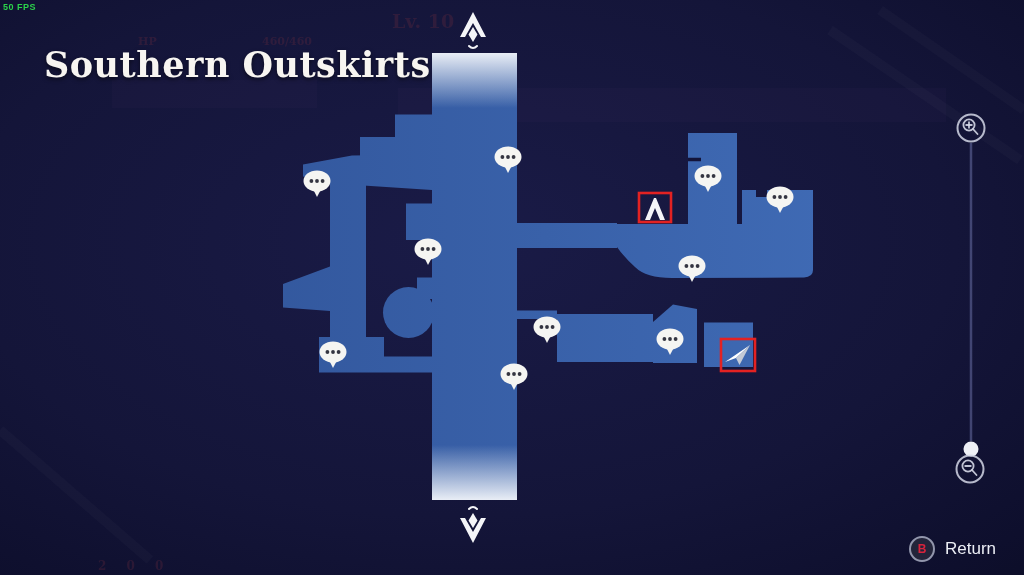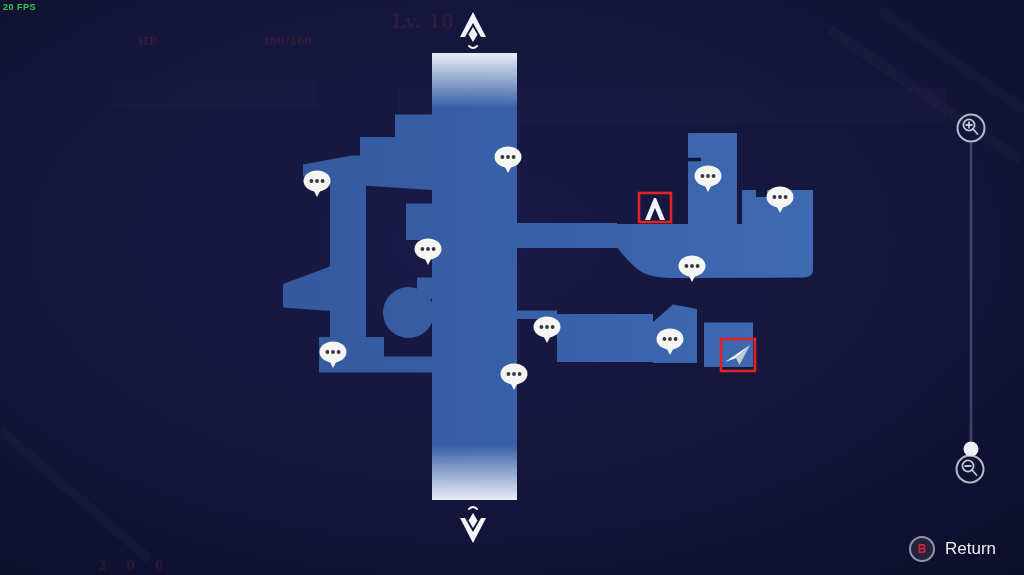--- a/index.html
+++ b/index.html
@@ -174,20 +174,21 @@
         <circle class="zoom-ring" cx="0" cy="0" r="13.5"></circle>
         <g>
           <circle class="zoom-glass" cx="-2" cy="-3" r="5.6"></circle>
           <line class="zoom-glass" x1="2" y1="1" x2="6.5" y2="6"></line>
           <line class="zoom-glass" x1="-4.8" y1="-3" x2="0.8" y2="-3"></line>
         </g>
       </g>
     </g>
   </svg>
 
-  <div class="fps">20 FPS</div>
+  <div class="fps">50 FPS</div>
+  <h1 class="title">Southern Outskirts</h1>
 
   <div class="return-btn">
     <span class="b-circle">B</span>
     <span>Return</span>
   </div>
 
 </div>
 
 </body></html>

